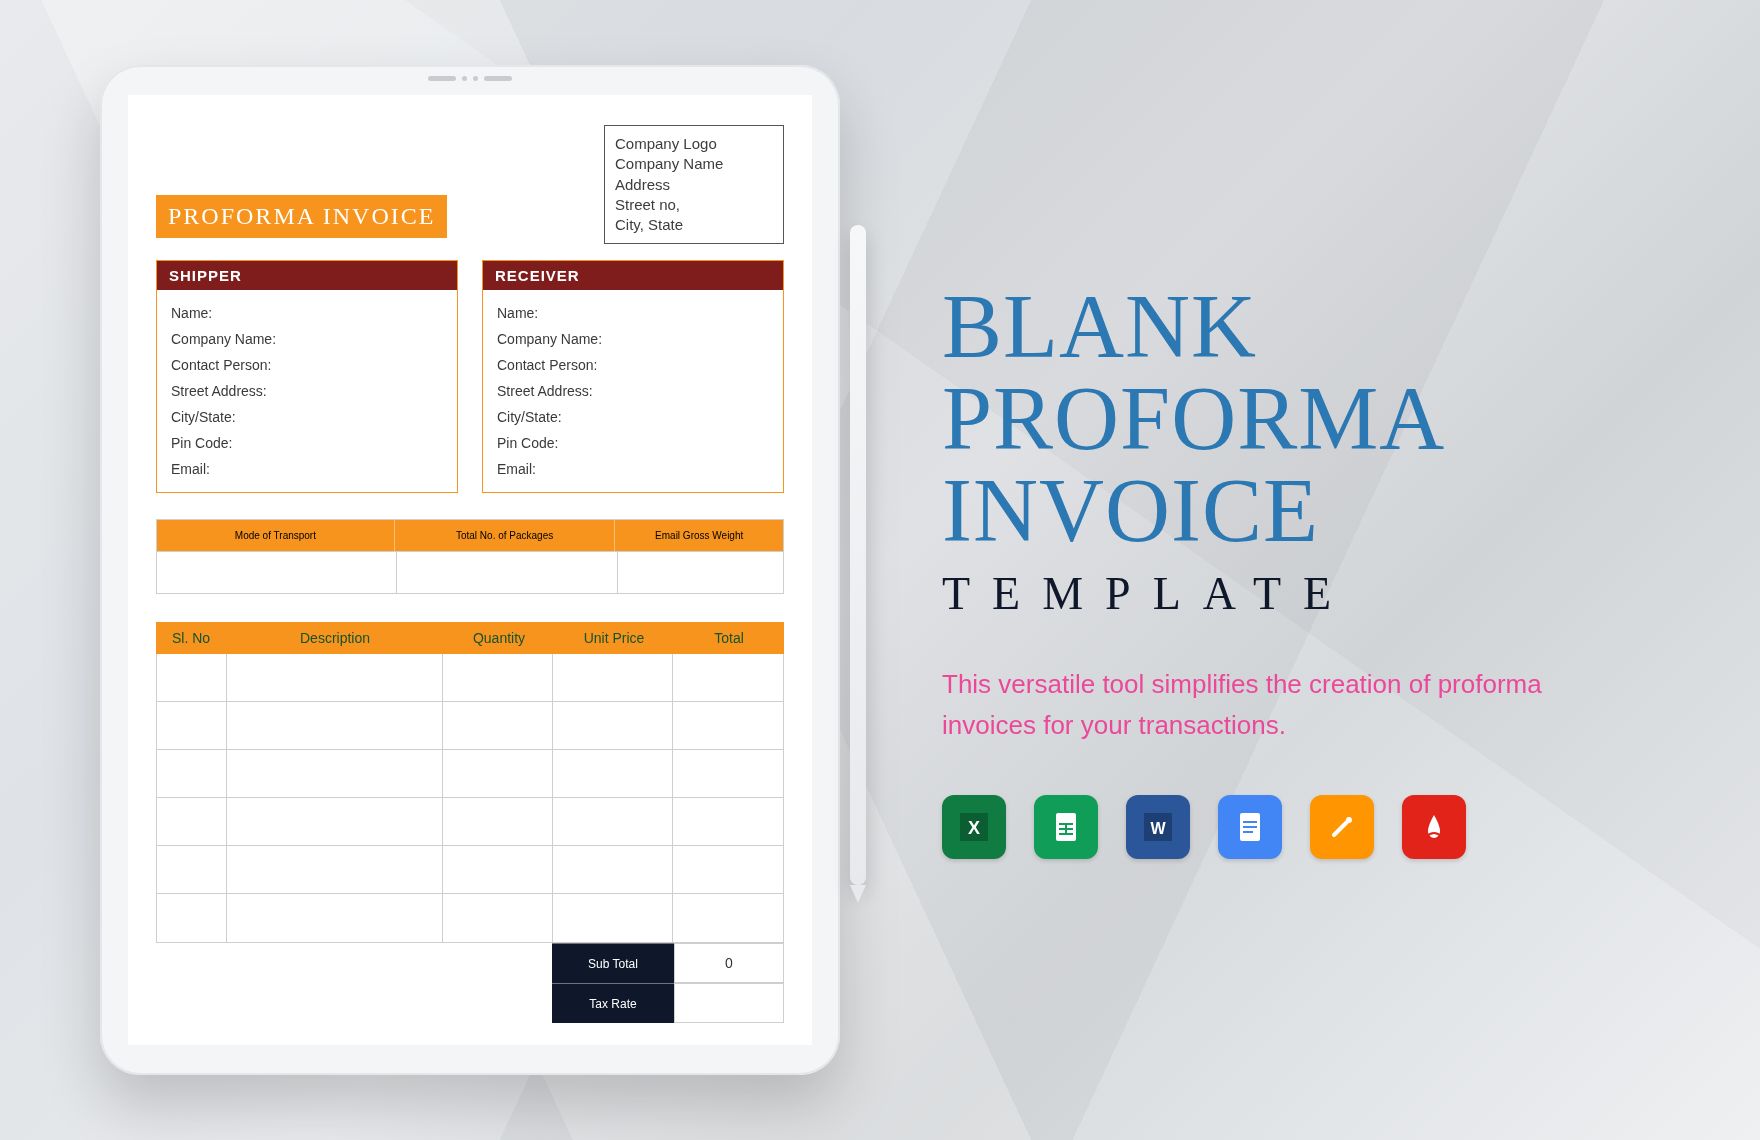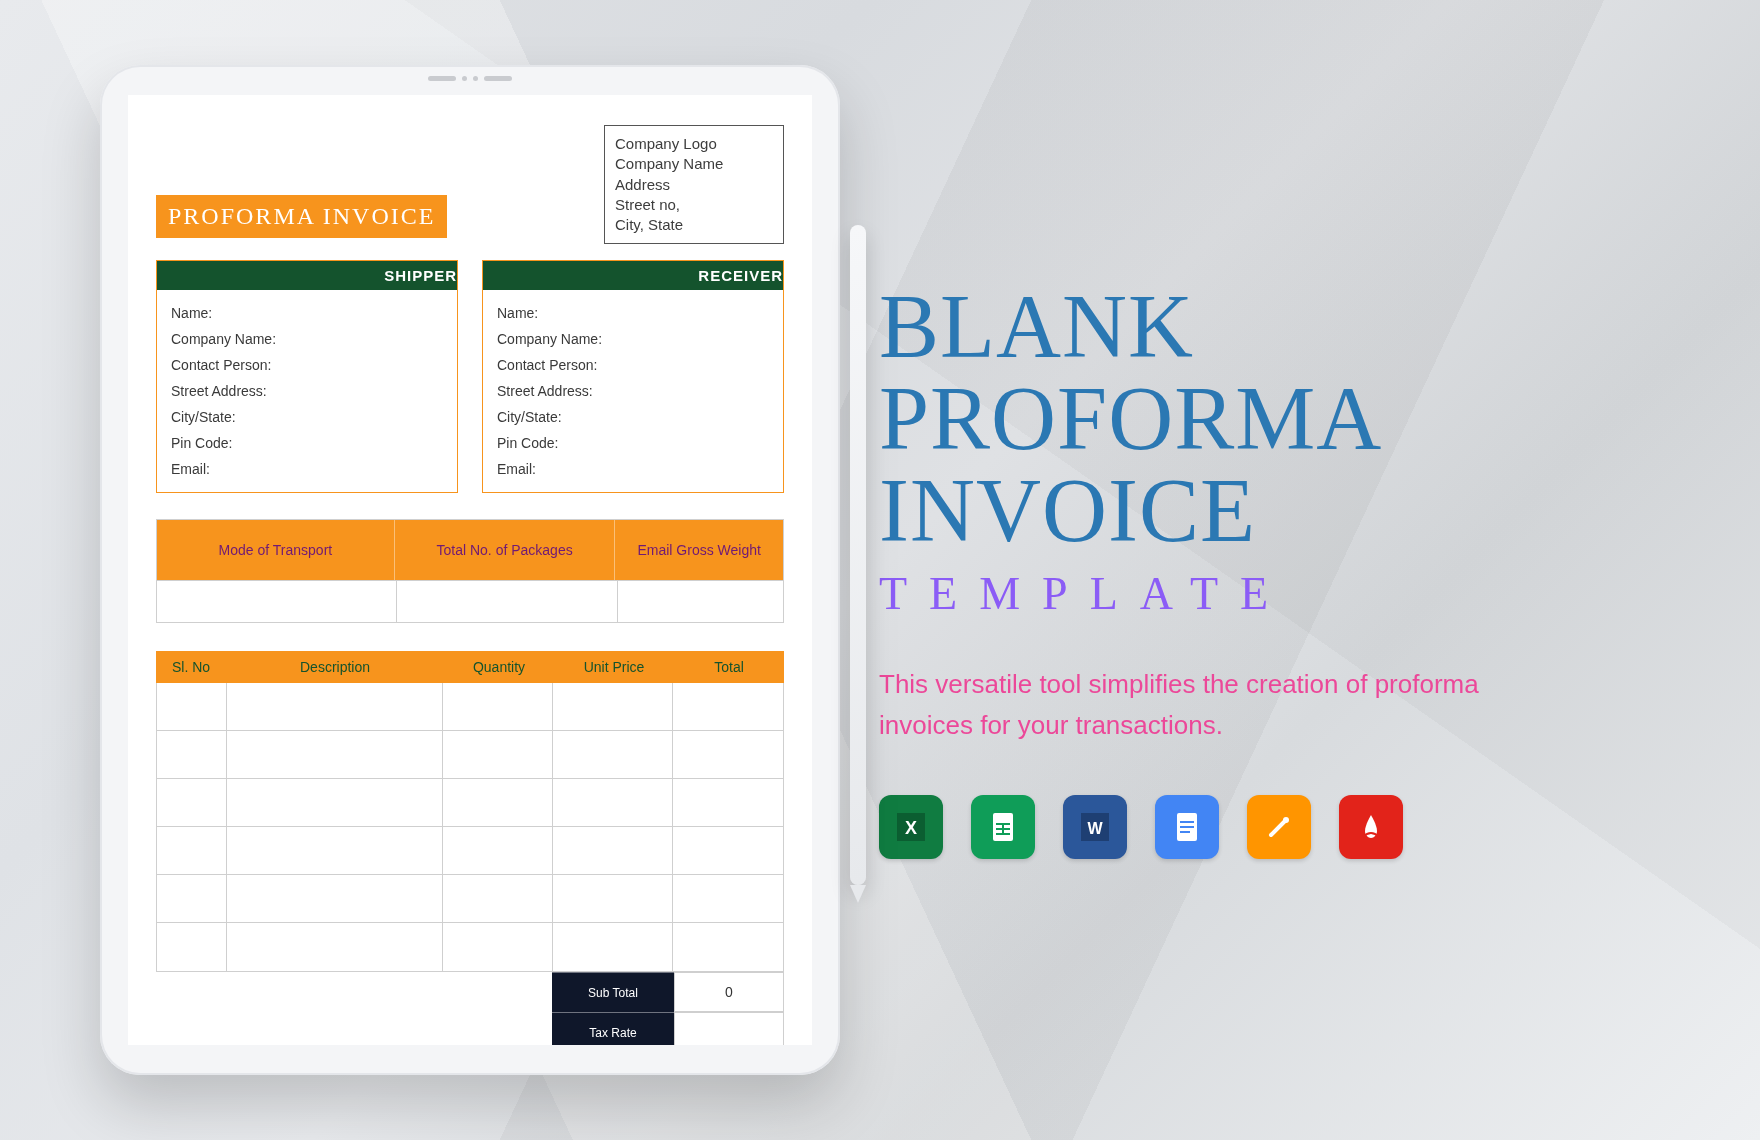--- a/index.html
+++ b/index.html
@@ -19,21 +19,21 @@
     inset: 0;
     background:
       linear-gradient(115deg, transparent 45%, rgba(0,0,0,0.04) 45%, rgba(0,0,0,0.04) 70%, transparent 70%),
       linear-gradient(245deg, transparent 55%, rgba(255,255,255,0.3) 55%, rgba(255,255,255,0.3) 75%, transparent 75%),
       linear-gradient(35deg, transparent 60%, rgba(0,0,0,0.03) 60%);
     z-index: 0;
   }
   .stage {
     display: flex;
     align-items: center;
-    gap: 39px;
+    gap: 102px;
     z-index: 1;
     width: 1560px;
   }
   
   .tablet {
     width: 740px;
     height: 1010px;
     background: #f4f5f7;
     border-radius: 40px;
     padding: 30px 28px;
@@ -101,45 +101,44 @@
     clear: both;
     display: flex;
     gap: 24px;
     margin-top: 22px;
   }
   .party {
     flex: 1;
     border: 1.5px solid #F7941D;
   }
   .party-head {
-    background: #14532d;
+    background: #7f1d1d;
     color: #fff;
     font-weight: 700;
     letter-spacing: 1px;
-    padding: 6px 0;
+    padding: 6px 12px;
     font-size: 15px;
-    text-align: right;
   }
   .party-body {
     padding: 10px 14px;
     font-size: 14px;
     color: #3a3a3a;
   }
   .party-body div { padding: 5px 0; }
   .info-row {
     display: flex;
     margin-top: 26px;
     border: 1px solid #cfcfcf;
   }
   .info-head {
     flex: 1;
     background: #F7941D;
-    color: #701a75;
-    font-size: 14px;
-    padding: 22px 6px;
+    color: #000000;
+    font-size: 10px;
+    padding: 10px 6px;
     text-align: center;
     border-right: 1px solid rgba(255,255,255,0.4);
     display: flex;
     align-items: center;
     justify-content: center;
   }
   .info-head:last-child { border-right: none; }
   .info-cells {
     display: flex;
     border: 1px solid #cfcfcf;
@@ -219,21 +218,21 @@
     font-size: 90px;
     line-height: 1.02;
     color: #2B78B3;
     font-weight: 400;
     letter-spacing: 1px;
   }
   .subhead {
     font-family: Georgia, "Times New Roman", serif;
     font-size: 46px;
     letter-spacing: 22px;
-    color: #8b5cf6;
+    color: #0f172a;
     margin-top: 10px;
   }
   .desc {
     margin-top: 44px;
     font-size: 26px;
     line-height: 1.6;
     color: #ec4899;
     max-width: 640px;
   }
   .apps {

